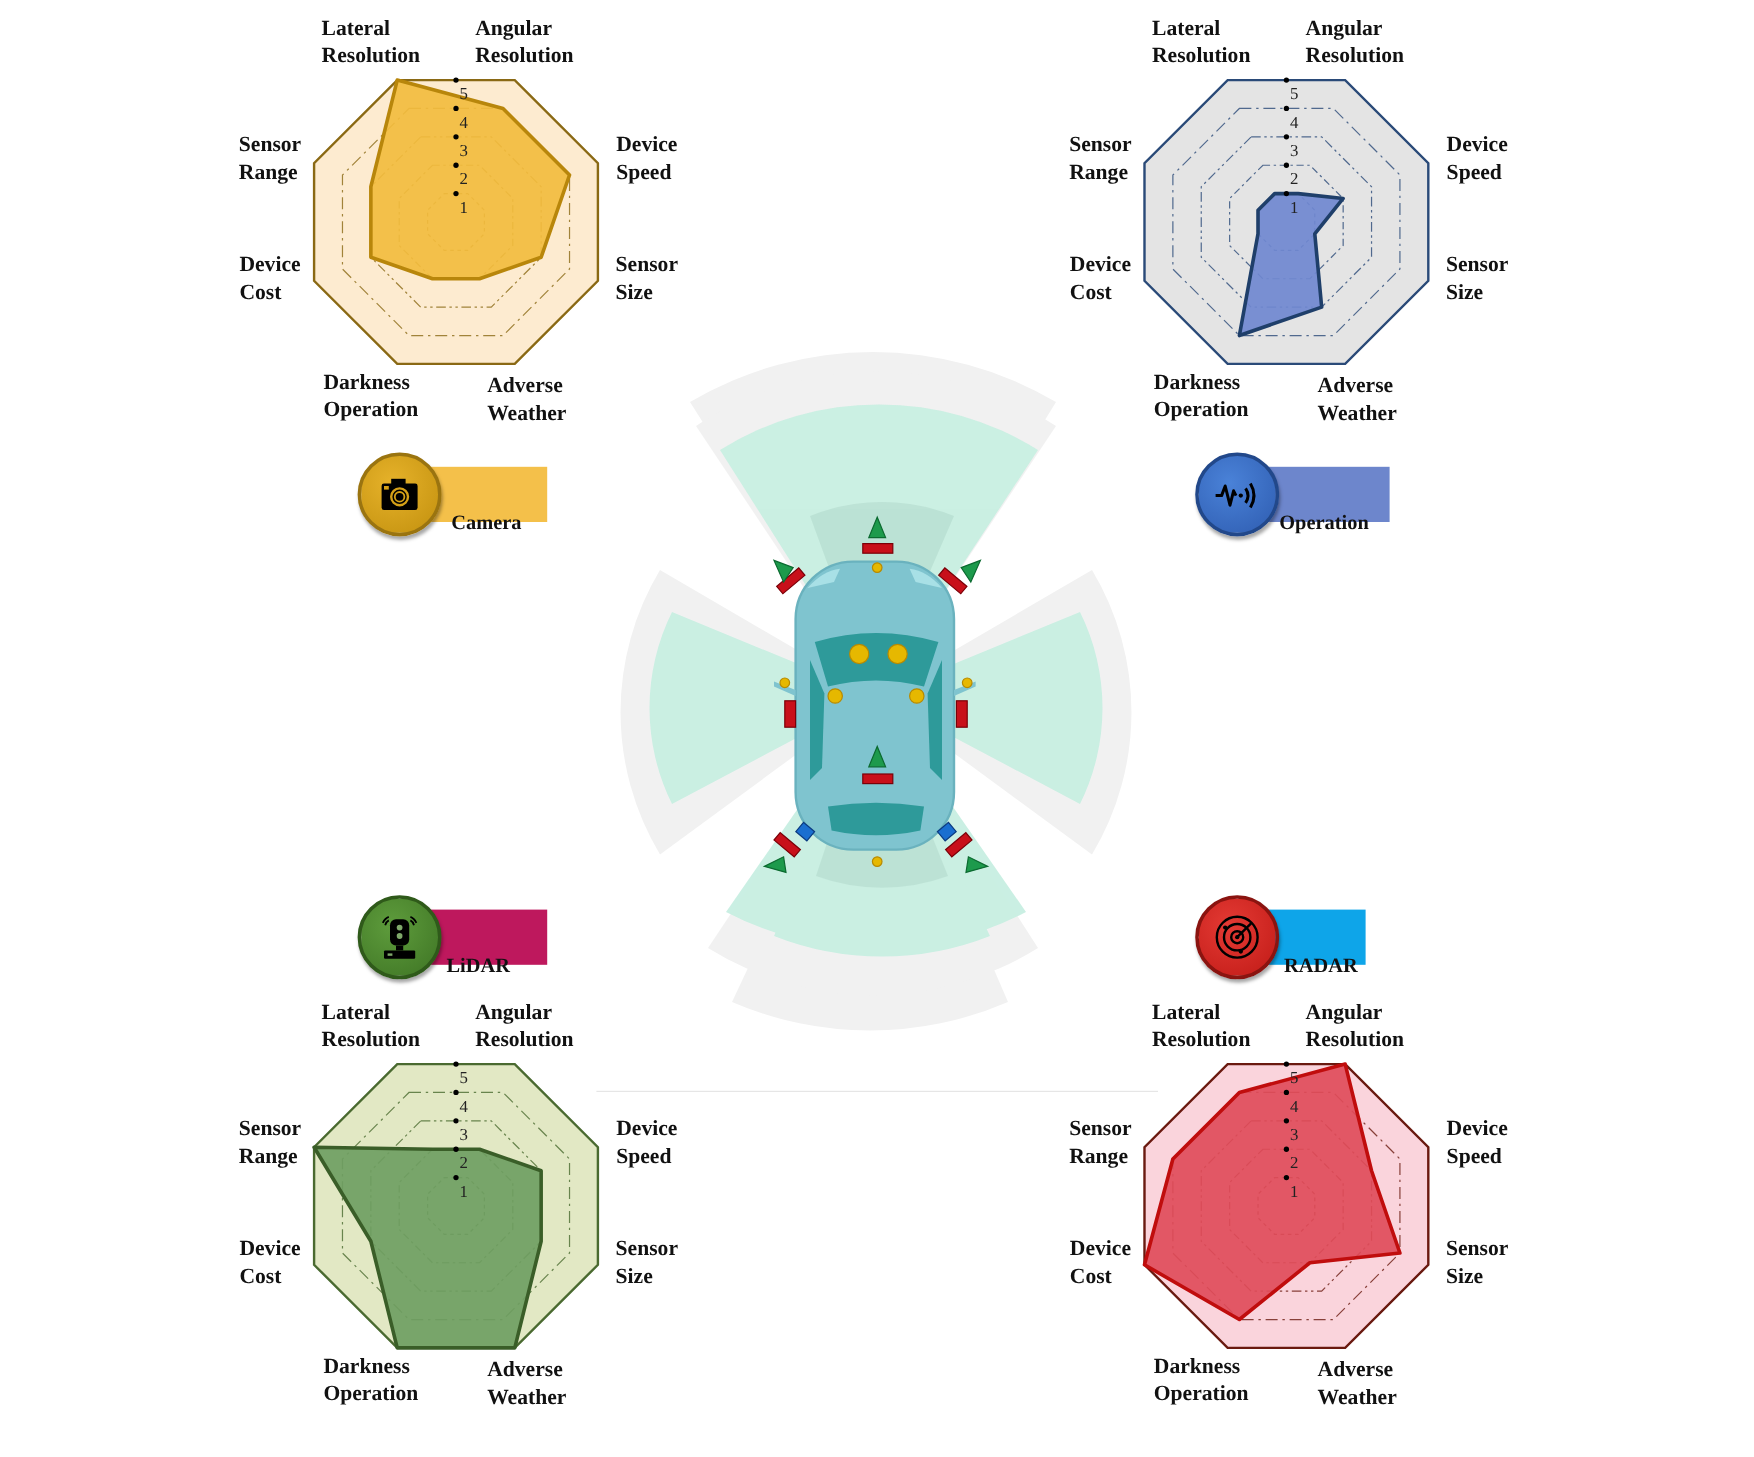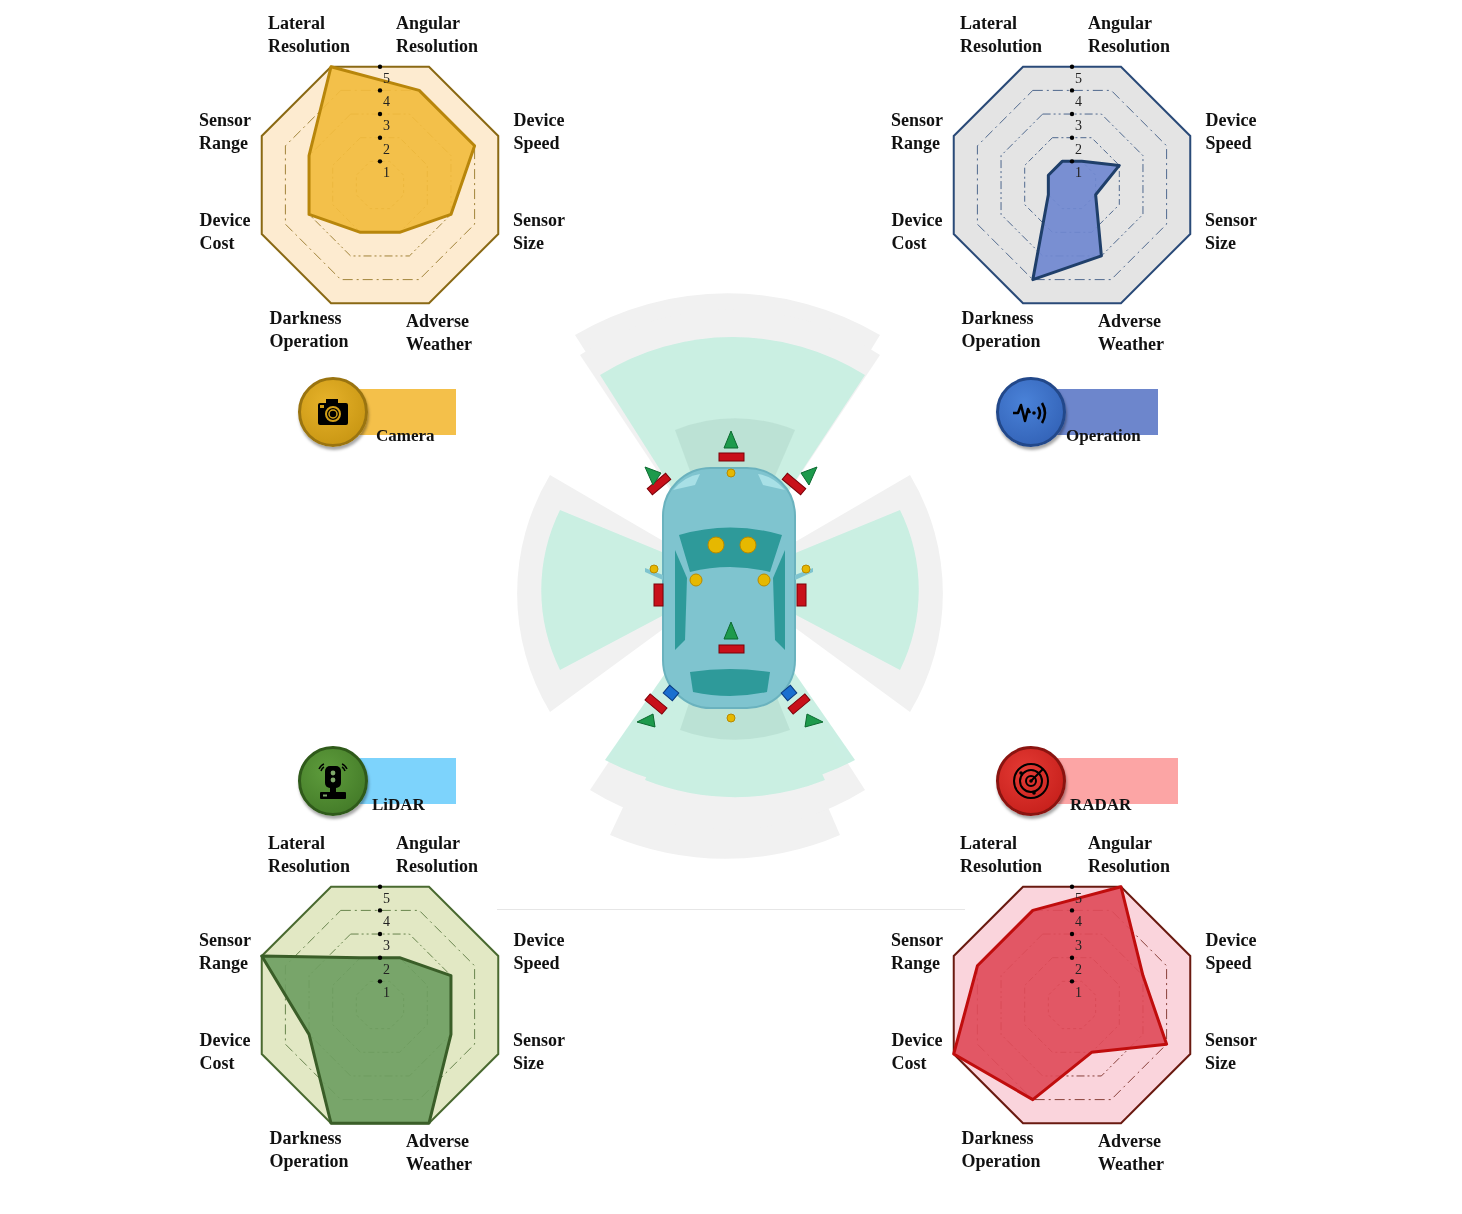--- a/index.html
+++ b/index.html
@@ -194,41 +194,41 @@
     <svg width="64" height="64" viewBox="0 0 64 64">
       <polyline points="14,33 19,33 22,25 26,41 29,29 31,33" fill="none" stroke="#000" stroke-width="2.5" stroke-linejoin="round"></polyline>
       <circle cx="35" cy="33" r="1.8" fill="#000"></circle>
       <path d="M39,27 Q43,33 39,39" fill="none" stroke="#000" stroke-width="2.5"></path>
       <path d="M43,23 Q49,33 43,43" fill="none" stroke="#000" stroke-width="2.5"></path>
     </svg>
   </div>
 </div>
 
 <div class="badge" style="left:298px; top:746px;">
-  <div class="bar" style="width:118px; background:#7dd3fc;">
+  <div class="bar" style="width:118px; background:#be185d;">
     <span style="left:34px;">LiDAR</span>
   </div>
   <div class="circle" style="background: radial-gradient(circle at 40% 35%, #5e9c3c, #3e7424); border: 3px solid #2f5a1a;">
     <svg width="64" height="64" viewBox="0 0 64 64">
       <rect x="24" y="17" width="16" height="22" rx="5" fill="#000"></rect>
       <circle cx="32" cy="24" r="2.4" fill="#7fa86a"></circle>
       <circle cx="32" cy="31" r="2.4" fill="#7fa86a"></circle>
       <rect x="29" y="39" width="6" height="4" fill="#000"></rect>
       <rect x="19" y="43" width="26" height="7" rx="1" fill="#000"></rect>
       <rect x="22" y="45.5" width="4" height="2" fill="#7fa86a"></rect>
       <path d="M18,20 Q20,16 23,15" fill="none" stroke="#000" stroke-width="1.5"></path>
       <path d="M20,22 Q21,19 23,18" fill="none" stroke="#000" stroke-width="1.5"></path>
       <path d="M46,20 Q44,16 41,15" fill="none" stroke="#000" stroke-width="1.5"></path>
       <path d="M44,22 Q43,19 41,18" fill="none" stroke="#000" stroke-width="1.5"></path>
     </svg>
   </div>
 </div>
 
 <div class="badge" style="left:996px; top:746px;">
-  <div class="bar" style="width:142px; background:#fca5a5;">
+  <div class="bar" style="width:102px; background:#0ea5e9;">
     <span style="left:34px;">RADAR</span>
   </div>
   <div class="circle" style="background: radial-gradient(circle at 40% 35%, #e43a34, #c01a16); border: 3px solid #8a1410;">
     <svg width="64" height="64" viewBox="0 0 64 64">
       <circle cx="32" cy="32" r="17" fill="none" stroke="#000" stroke-width="2"></circle>
       <circle cx="32" cy="32" r="11" fill="none" stroke="#000" stroke-width="2"></circle>
       <circle cx="32" cy="32" r="5" fill="none" stroke="#000" stroke-width="2"></circle>
       <circle cx="32" cy="32" r="1.8" fill="#000"></circle>
       <line x1="32" y1="32" x2="44" y2="20" stroke="#000" stroke-width="2"></line>
       <circle cx="22" cy="24" r="1.8" fill="#000"></circle>

